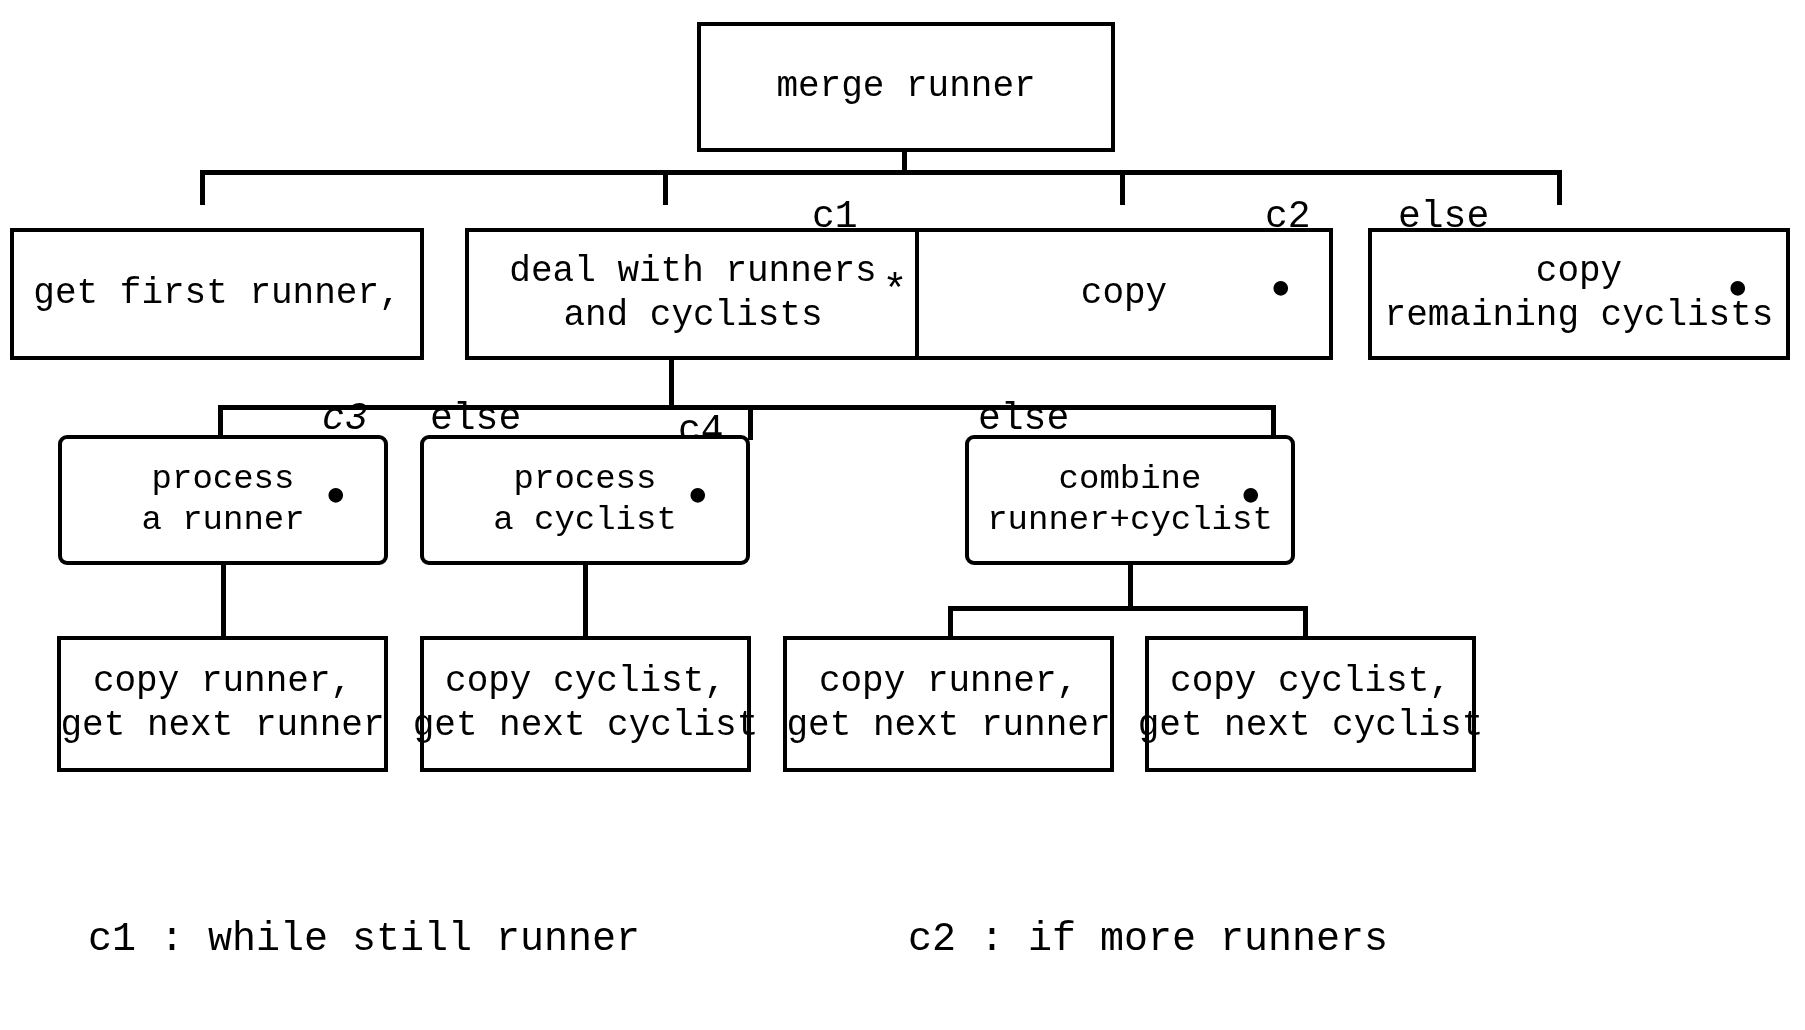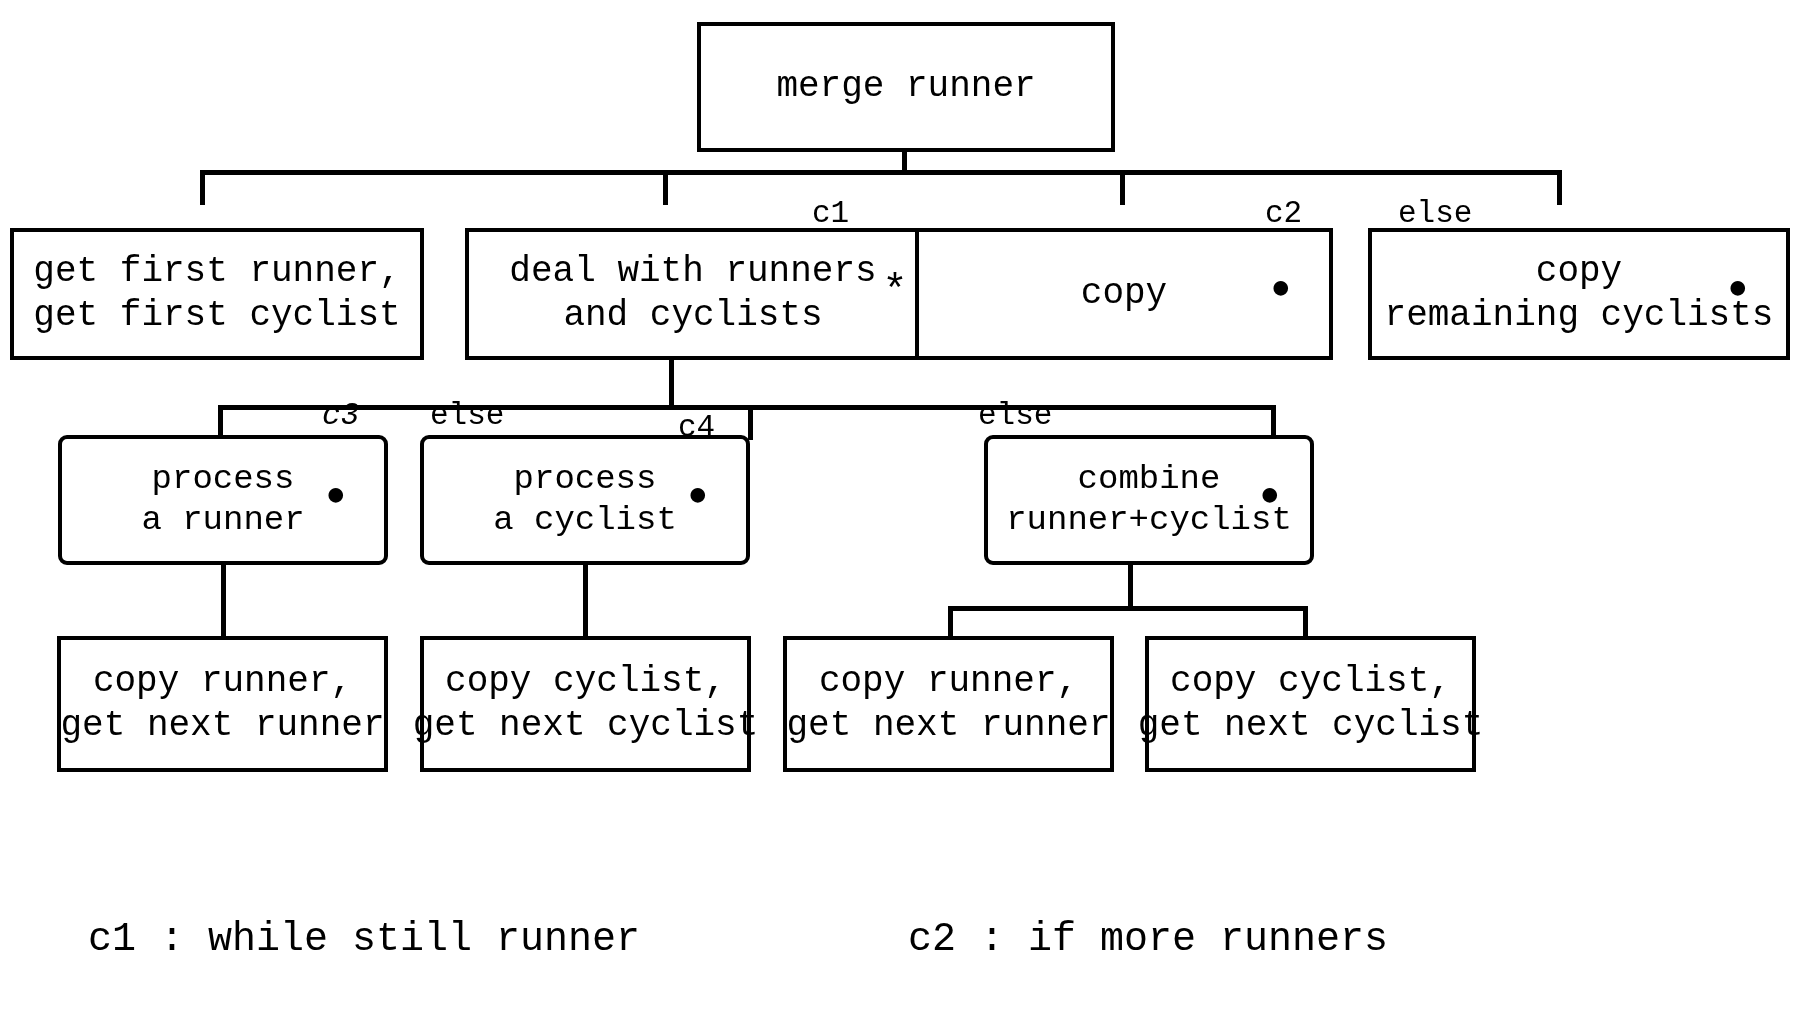--- a/index.html
+++ b/index.html
@@ -57,21 +57,21 @@
   
   .hline, .vline {
     position: absolute;
     background: #000000;
   }
 
   
   .cond {
     position: absolute;
     font-family: "Liberation Mono", monospace;
-    font-size: 31px;
+    font-size: 38px;
     color: #000000;
     line-height: 1;
     white-space: nowrap;
   }
 
   
   .legend-block {
     position: absolute;
     font-family: "Liberation Mono", monospace;
     font-size: 40px;
@@ -98,21 +98,20 @@
   <div class="vline" style="left:663px; top:170px; width:5px; height:35px;"></div>
   <div class="vline" style="left:1120px; top:170px; width:5px; height:35px;"></div>
   <div class="vline" style="left:1557px; top:170px; width:5px; height:35px;"></div>
 
   <div class="cond" style="left:812px; top:198px;">c1</div>
   <div class="cond" style="left:1265px; top:198px;">c2</div>
   <div class="cond" style="left:1398px; top:198px;">else</div>
 
   <div class="node" style="left:10px; top:228px; width:414px; height:132px;">
     <span class="line1">get first runner,</span>
-    <span class="line2">get first cyclist</span>
   </div>
 
   <div class="node" style="left:465px; top:228px; width:456px; height:132px;text-align:right;">
     <span class="line1">deal with runners</span>
     <span class="line2">and cyclists</span>
     <span class="marker iteration" style="right:14px; top:34px;">*</span>
   </div>
 
   <div class="node" style="left:915px; top:228px; width:418px; height:132px;">
     <span class="line1">copy</span>
@@ -142,21 +141,21 @@
     <span class="line2">a runner</span>
     <span class="marker selection" style="right:38px; top:37px;">●</span>
   </div>
 
   <div class="node small" style="left:420px; top:435px; width:330px; height:130px;">
     <span class="line1">process</span>
     <span class="line2">a cyclist</span>
     <span class="marker selection" style="right:38px; top:37px;">●</span>
   </div>
 
-  <div class="node small" style="left:965px; top:435px; width:330px; height:130px;margin-left:19px;">
+  <div class="node small" style="left:965px; top:435px; width:330px; height:130px;">
     <span class="line1">combine</span>
     <span class="line2">runner+cyclist</span>
     <span class="marker selection" style="right:30px; top:37px;">●</span>
   </div>
 
   <div class="vline" style="left:221px; top:565px; width:5px; height:73px;"></div>
 
   <div class="vline" style="left:583px; top:565px; width:5px; height:73px;"></div>
 
   <div class="vline" style="left:1128px; top:565px; width:5px; height:44px;"></div>

